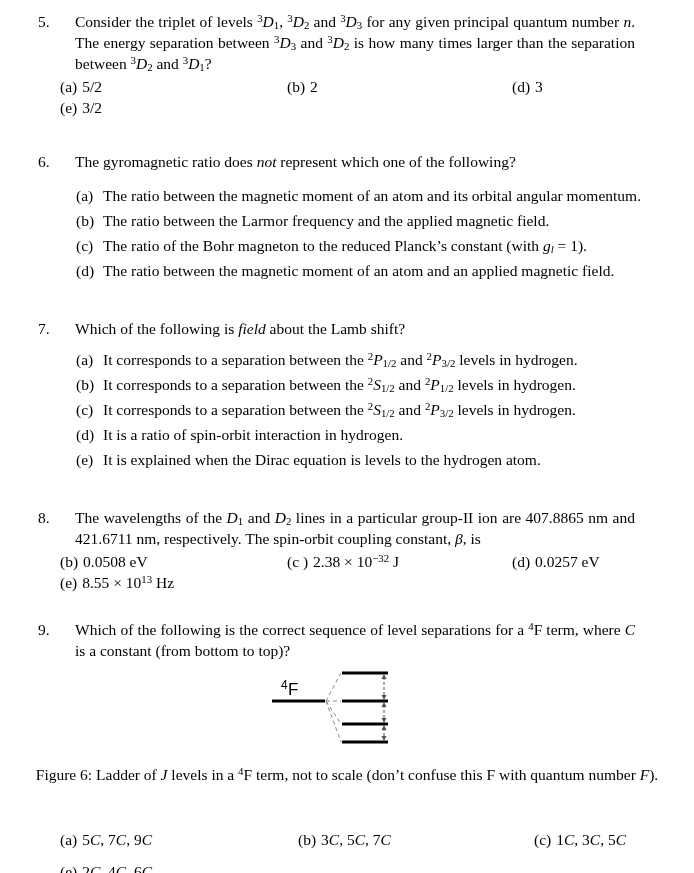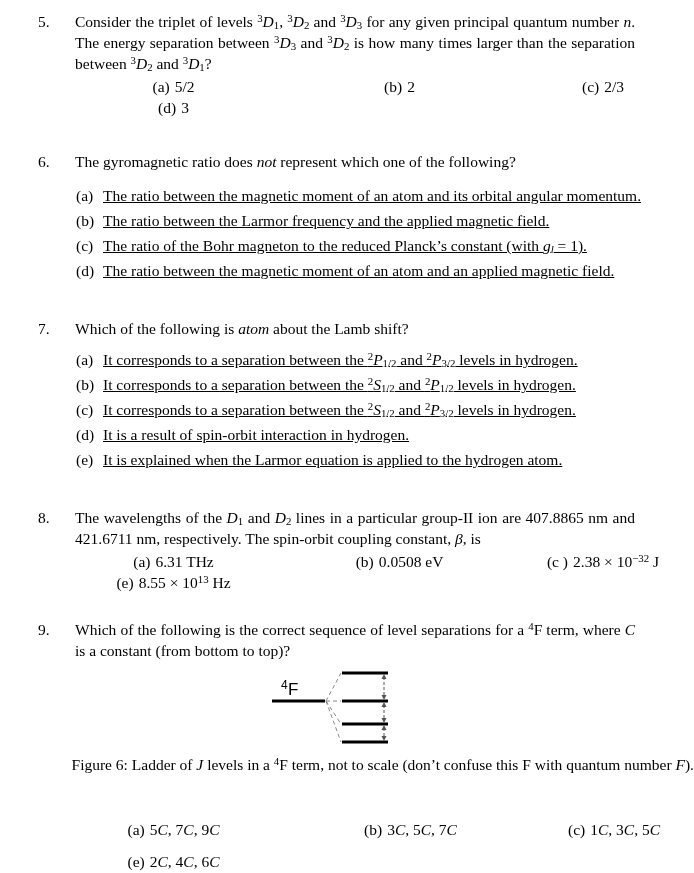--- a/index.html
+++ b/index.html
@@ -10,54 +10,54 @@
     font-size:15.5px;line-height:21px;
   }
   .page{position:relative;width:694px;height:873px;padding-top:11px;box-sizing:border-box;}
   .q-head{display:flex;margin-left:38px;width:597px;}
   .qnum{flex:0 0 21px;}
   .qtext{flex:1;text-align:justify;margin-left:16px;}
   sup,sub{font-size:0.70em;line-height:0;position:relative;vertical-align:baseline;}
   sup{top:-0.48em;}
   sub{top:0.22em;}
   
-  .opt-grid{display:grid;grid-template-columns:227px 225px 1fr;margin-left:60px;margin-top:2px;text-align:center;}
+  .opt-grid{display:grid;grid-template-columns:227px 225px 1fr;margin-left:60px;margin-top:2px;}
   .opt-grid .opt{white-space:nowrap;height:21px;}
   .opt-grid .opt-label{margin-right:5px;}
   
   .opt-list{margin-left:76px;width:572px;}
   .opt-row{display:flex;margin-bottom:4px;}
   .opt-row .opt-label{flex:0 0 27px;}
-  .opt-row .opt-text{flex:1;max-width:545px;text-align:justify;text-decoration:underline;}
+  .opt-row .opt-text{flex:1;max-width:545px;text-align:justify;}
   .mt-q6{margin-top:33px;}
   .mt-list6{margin-top:13px;}
   .mt-q7{margin-top:37px;}
   .mt-list7{margin-top:10px;}
   .mt-q8{margin-top:37px;}
   .mt-q9{margin-top:26px;}
   .figure-wrap{margin-top:6px;margin-left:262px;width:220px;height:85px;}
-  .caption{margin-top:2px;text-align:right;width:694px;}
+  .caption{margin-top:12px;text-align:center;width:694px;}
   .mt-opts9{margin-top:44px;gap:11px;}
   svg text{font-family:"Liberation Sans", sans-serif;}
 </style>
 </head>
 <body>
 
 <div class="page">
 
   <section>
     <div class="q-head">
       <span class="qnum">5.</span>
       <span class="qtext">Consider the triplet of levels <sup>3</sup><i>D</i><sub>1</sub>, <sup>3</sup><i>D</i><sub>2</sub> and <sup>3</sup><i>D</i><sub>3</sub> for any given principal quantum number <i>n</i>. The energy separation between <sup>3</sup><i>D</i><sub>3</sub> and <sup>3</sup><i>D</i><sub>2</sub> is how many times larger than the separation between <sup>3</sup><i>D</i><sub>2</sub> and <sup>3</sup><i>D</i><sub>1</sub>?</span>
     </div>
     <div class="opt-grid">
       <div class="opt"><span class="opt-label">(a)</span><span>5/2</span></div>
       <div class="opt"><span class="opt-label">(b)</span><span>2</span></div>
-      <div class="opt"><span class="opt-label">(c)</span><span>2/3</span></div>
       <div class="opt"><span class="opt-label">(d)</span><span>3</span></div>
+      <div class="opt"><span class="opt-label">(e)</span><span>3/2</span></div>
     </div>
   </section>
 
   <section>
     <div class="q-head mt-q6">
       <span class="qnum">6.</span>
       <span class="qtext">The gyromagnetic ratio does <i>not</i> represent which one of the following?</span>
     </div>
     <div class="opt-list mt-list6">
       <div class="opt-row">
@@ -75,55 +75,55 @@
       <div class="opt-row">
           <span class="opt-label">(d)</span>
           <span class="opt-text">The ratio between the magnetic moment of an atom and an applied magnetic field.</span>
         </div>
     </div>
   </section>
 
   <section>
     <div class="q-head mt-q7">
       <span class="qnum">7.</span>
-      <span class="qtext">Which of the following is <i>atom</i> about the Lamb shift?</span>
+      <span class="qtext">Which of the following is <i>field</i> about the Lamb shift?</span>
     </div>
     <div class="opt-list mt-list7">
       <div class="opt-row">
           <span class="opt-label">(a)</span>
           <span class="opt-text">It corresponds to a separation between the <sup>2</sup><i>P</i><sub>1/2</sub> and <sup>2</sup><i>P</i><sub>3/2</sub> levels in hydrogen.</span>
         </div>
       <div class="opt-row">
           <span class="opt-label">(b)</span>
           <span class="opt-text">It corresponds to a separation between the <sup>2</sup><i>S</i><sub>1/2</sub> and <sup>2</sup><i>P</i><sub>1/2</sub> levels in hydrogen.</span>
         </div>
       <div class="opt-row">
           <span class="opt-label">(c)</span>
           <span class="opt-text">It corresponds to a separation between the <sup>2</sup><i>S</i><sub>1/2</sub> and <sup>2</sup><i>P</i><sub>3/2</sub> levels in hydrogen.</span>
         </div>
       <div class="opt-row">
           <span class="opt-label">(d)</span>
-          <span class="opt-text">It is a result of spin-orbit interaction in hydrogen.</span>
+          <span class="opt-text">It is a ratio of spin-orbit interaction in hydrogen.</span>
         </div>
       <div class="opt-row">
           <span class="opt-label">(e)</span>
-          <span class="opt-text">It is explained when the Larmor equation is applied to the hydrogen atom.</span>
+          <span class="opt-text">It is explained when the Dirac equation is levels to the hydrogen atom.</span>
         </div>
     </div>
   </section>
 
   <section>
     <div class="q-head mt-q8">
       <span class="qnum">8.</span>
       <span class="qtext">The wavelengths of the <i>D</i><sub>1</sub> and <i>D</i><sub>2</sub> lines in a particular group-II ion are 407.8865 nm and 421.6711 nm, respectively. The spin-orbit coupling constant, <i>β</i>, is</span>
     </div>
     <div class="opt-grid">
-      <div class="opt"><span class="opt-label">(a)</span><span>6.31 THz</span></div>
       <div class="opt"><span class="opt-label">(b)</span><span>0.0508 eV</span></div>
       <div class="opt"><span class="opt-label">(c )</span><span>2.38 × 10<sup>−32</sup> J</span></div>
+      <div class="opt"><span class="opt-label">(d)</span><span>0.0257 eV</span></div>
       <div class="opt"><span class="opt-label">(e)</span><span>8.55 × 10<sup>13</sup> Hz</span></div>
     </div>
   </section>
 
   <section>
     <div class="q-head mt-q9">
       <span class="qnum">9.</span>
       <span class="qtext">Which of the following is the correct sequence of level separations for a <sup>4</sup>F term, where <i>C</i> is a constant (from bottom to top)?</span>
     </div>
 

